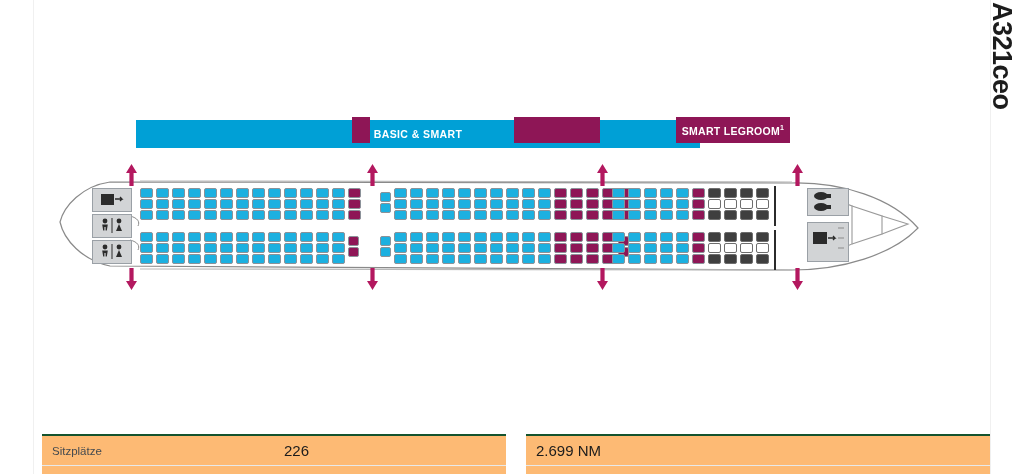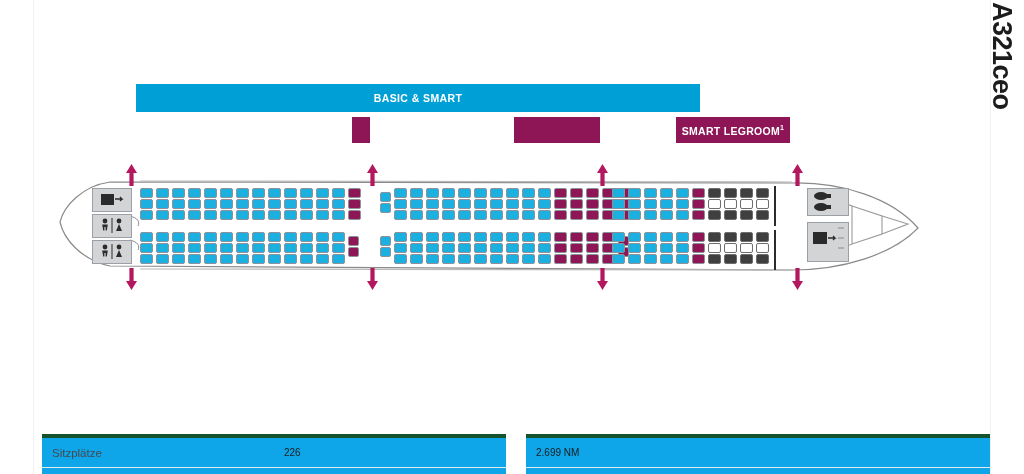--- a/index.html
+++ b/index.html
@@ -58,21 +58,21 @@
   .bar {
     position: absolute;
     top: 0; height: 100%;
     display: flex; align-items: center; justify-content: center;
     color: #ffffff;
     font-size: 10.5px;
     font-weight: bold;
     letter-spacing: 0.4px;
     white-space: nowrap;
   }
-  .bar-basic { left: 0; width: 564px; background: #00a0d6; }
+  .bar-basic { left: 0; width: 564px; background: #00a0d6; margin-top: 36px; }
   .bar-biz   { left: 568px; width: 86px; background: #434343; }
 
   .bar-ml1 { left: 216px; width: 18px; background: #8e1656; top: 0; height: 100%; }
   .bar-ml2 { left: 378px; width: 86px; background: #8e1656; top: 0; height: 100%; }
   .bar-ml3 { left: 540px; width: 114px; background: #8e1656; top: 0; height: 100%;
              display: flex; align-items: center; justify-content: center; }
   .bar-ml3 span { font-size: 10.5px; font-weight: bold; color: #fff; letter-spacing: .3px; }
   .bar-ml3 sup { font-size: 7px; vertical-align: super; }
 
   
@@ -136,37 +136,37 @@
   }
   .facts-grid {
     position: absolute;
     left: 42px; top: 434px;
     width: 948px; height: 40px;
     display: flex;
     gap: 20px;
   }
   .facts-col {
     flex: 1;
-    background: #0ea5e9;
-    border-top: 4px solid #14532d;
+    background: #fdba74;
+    border-top: 2px solid #14532d;
   }
   .fact-row {
     display: flex;
     align-items: center;
     height: 30px;
     padding: 0 10px;
     border-bottom: 1px solid #e7e9ea;
   }
   .fact-label {
     width: 232px;
     font-size: 11.5px;
     color: #444a4f;
   }
   .fact-value {
-    font-size: 10px;
+    font-size: 15px;
     color: #1c1c1c;
   }
 </style>
 </head>
 <body>
 
 <div id="root">
 
   <div class="gutter-left"></div>
   <div class="gutter-right"></div>

